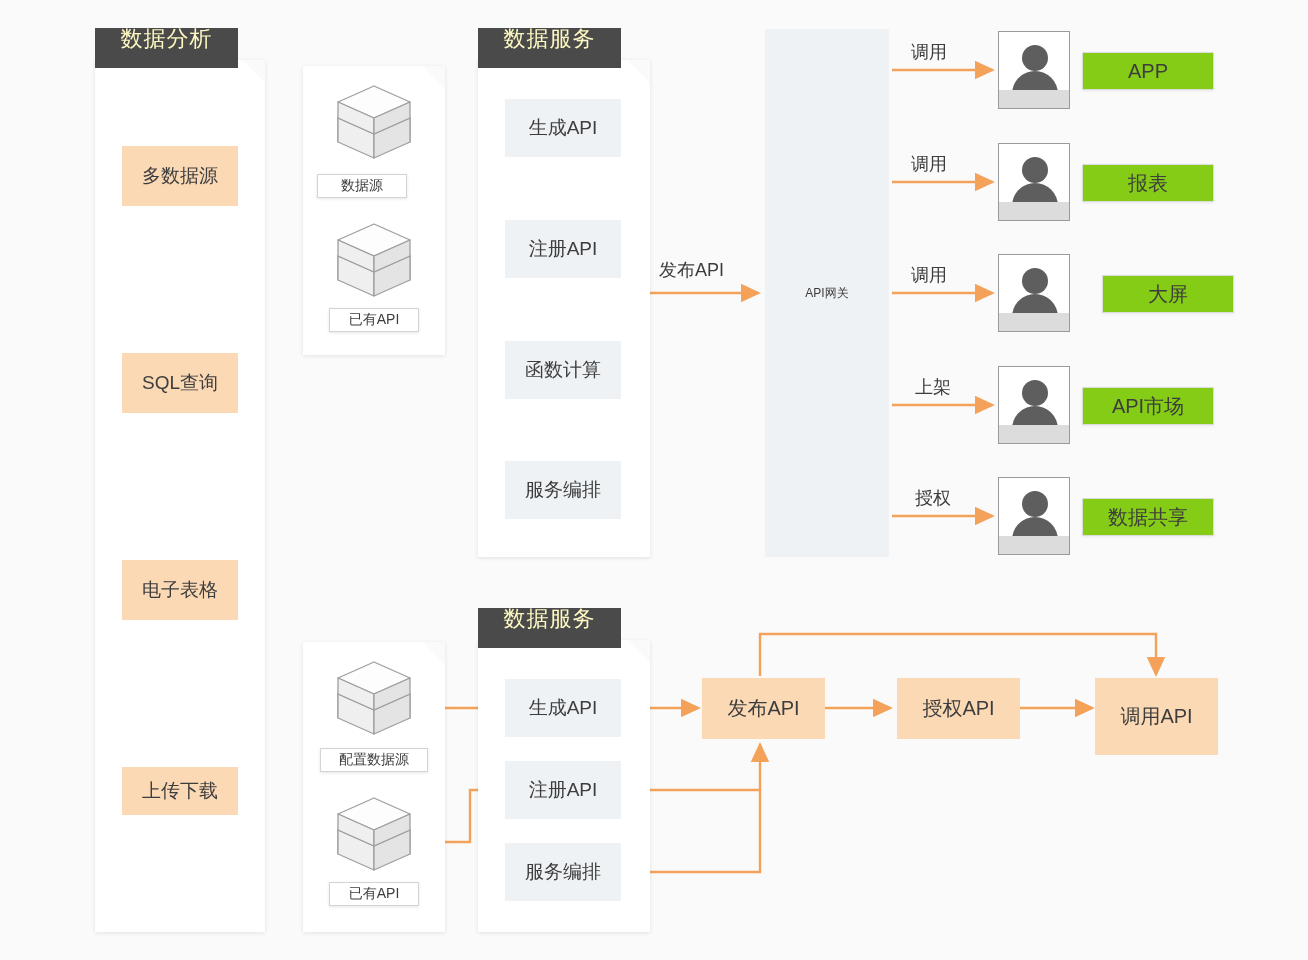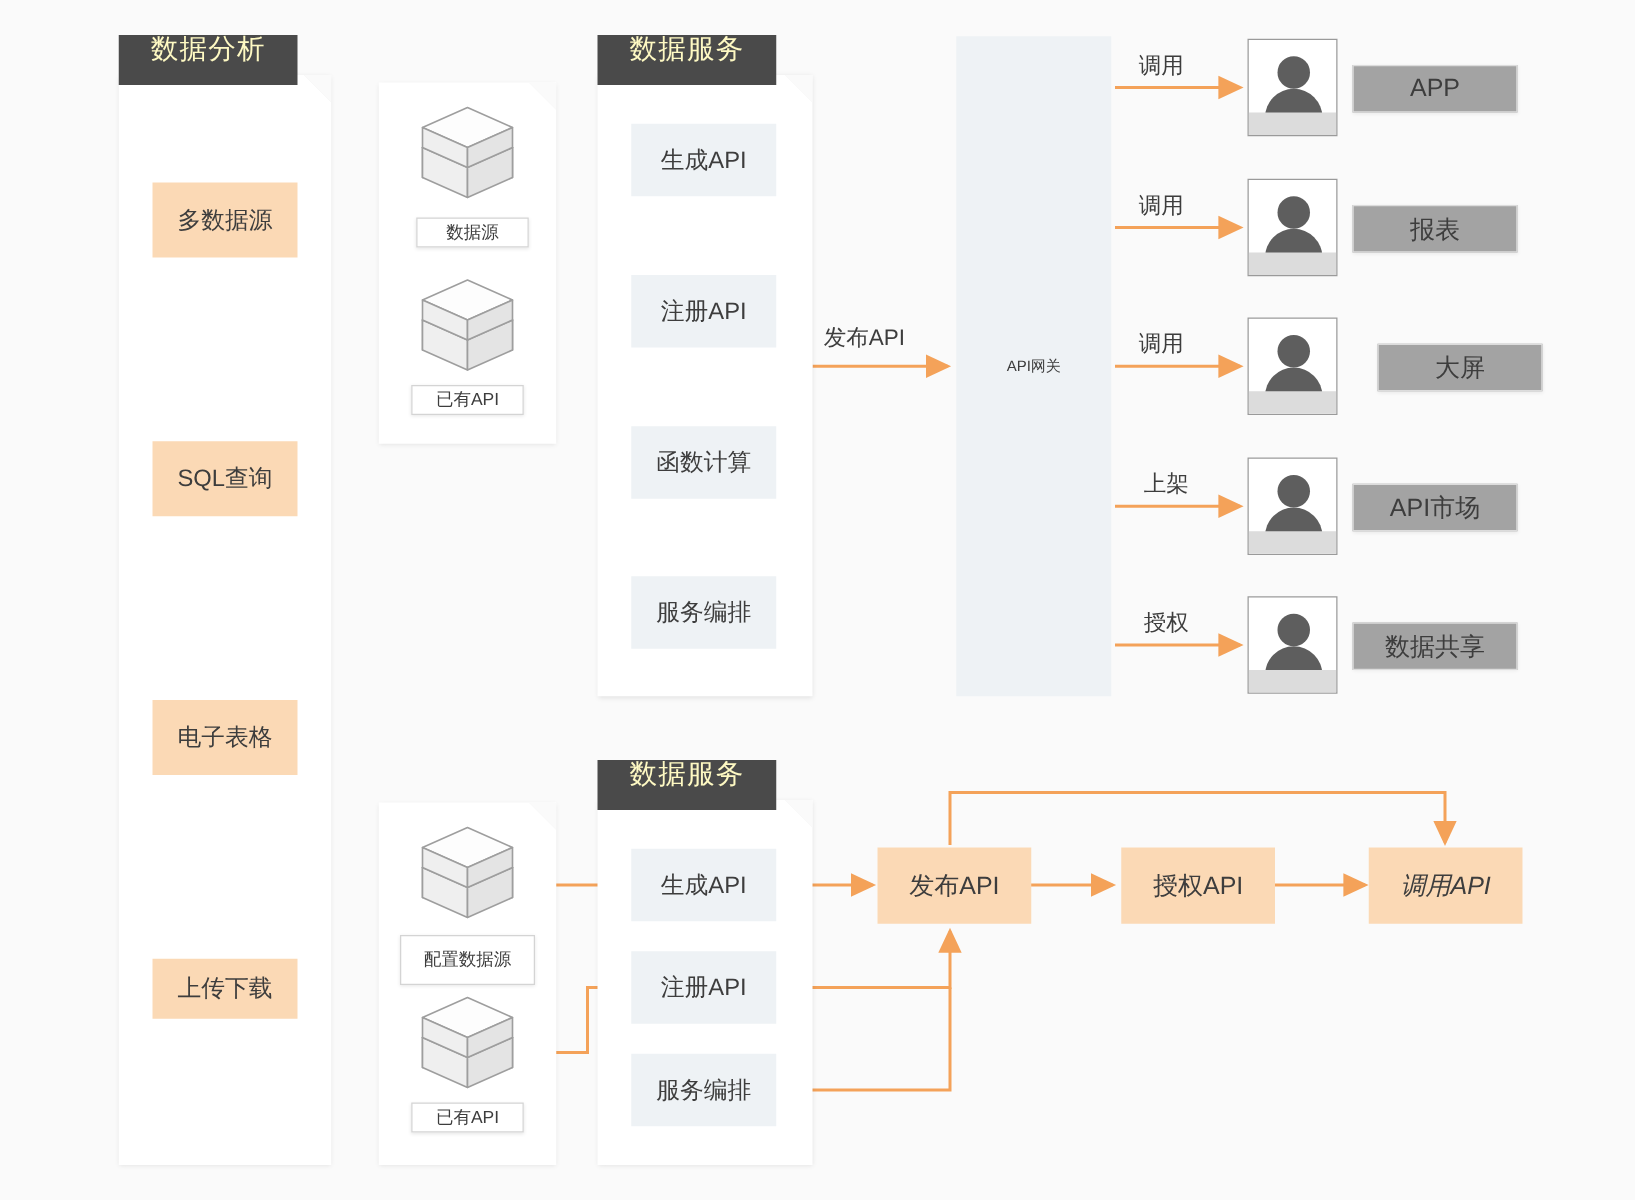--- a/index.html
+++ b/index.html
@@ -96,21 +96,21 @@
   }
   .person .band{
     position:absolute;left:0;bottom:0;width:100%;height:24%;
     background:#dcdcdc;
   }
   .person svg{position:absolute;left:0;top:0;}
 
   
   .outbox{
     position:absolute;
-    background:#a3a3a3;
+    background:#84cc16;
     border:1px solid #dcdcdc;
     color:#3d3d3d;
     font-size:20px;
     display:flex;align-items:center;justify-content:center;
     box-shadow:0 1px 3px rgba(0,0,0,.07);
     box-sizing:border-box;
   }
 
   
   .arrow-label{
@@ -196,21 +196,21 @@
         <polygon points="42,42 78,58 78,34 42,18" fill="#e4e4e4"></polygon>
         <polygon points="42,18 6,34 42,50 78,34" fill="#fdfdfd"></polygon>
         <polygon points="42,74 6,58 6,34 42,50" fill="#efefef"></polygon>
         <polygon points="42,74 78,58 78,34 42,50" fill="#e4e4e4"></polygon>
         <polygon points="42,2 6,18 42,34 78,18" fill="#fdfdfd"></polygon>
         <polygon points="42,34 6,18 6,34 42,50" fill="#efefef"></polygon>
         <polygon points="42,34 78,18 78,34 42,50" fill="#e4e4e4"></polygon>
       </g>
     </svg>
   </div>
-  <div class="cube-label" style="left:333px;top:174px;width:90px;height:24px;">
+  <div class="cube-label" style="left:317px;top:174px;width:90px;height:24px;">
     <span>数据源</span>
   </div>
 
   <div class="cube-wrap" style="left:332px;top:222px;width:84px;height:92px;">
     <svg width="84" height="92" viewBox="0 0 84 92">
       <g stroke="#9e9e9e" stroke-width="1.3" stroke-linejoin="round">
         <polygon points="42,42 6,58 6,34 42,18" fill="#efefef"></polygon>
         <polygon points="42,42 78,58 78,34 42,18" fill="#e4e4e4"></polygon>
         <polygon points="42,18 6,34 42,50 78,34" fill="#fdfdfd"></polygon>
         <polygon points="42,74 6,58 6,34 42,50" fill="#efefef"></polygon>
@@ -334,21 +334,21 @@
         <polygon points="42,42 78,58 78,34 42,18" fill="#e4e4e4"></polygon>
         <polygon points="42,18 6,34 42,50 78,34" fill="#fdfdfd"></polygon>
         <polygon points="42,74 6,58 6,34 42,50" fill="#efefef"></polygon>
         <polygon points="42,74 78,58 78,34 42,50" fill="#e4e4e4"></polygon>
         <polygon points="42,2 6,18 42,34 78,18" fill="#fdfdfd"></polygon>
         <polygon points="42,34 6,18 6,34 42,50" fill="#efefef"></polygon>
         <polygon points="42,34 78,18 78,34 42,50" fill="#e4e4e4"></polygon>
       </g>
     </svg>
   </div>
-  <div class="cube-label" style="left:320px;top:748px;width:108px;height:40px;">
+  <div class="cube-label" style="left:320px;top:748px;width:108px;height:24px;">
     <span>配置数据源</span>
   </div>
 
   <div class="cube-wrap" style="left:332px;top:796px;width:84px;height:92px;">
     <svg width="84" height="92" viewBox="0 0 84 92">
       <g stroke="#9e9e9e" stroke-width="1.3" stroke-linejoin="round">
         <polygon points="42,42 6,58 6,34 42,18" fill="#efefef"></polygon>
         <polygon points="42,42 78,58 78,34 42,18" fill="#e4e4e4"></polygon>
         <polygon points="42,18 6,34 42,50 78,34" fill="#fdfdfd"></polygon>
         <polygon points="42,74 6,58 6,34 42,50" fill="#efefef"></polygon>
@@ -379,17 +379,17 @@
   <div class="chip-blue" style="left:505px;top:843px;width:116px;height:58px;">
     <span>服务编排</span>
   </div>
 
   <div class="chip-orange" style="left:702px;top:678px;width:123px;height:61px;font-size:20px;">
     <span>发布API</span>
   </div>
   <div class="chip-orange" style="left:897px;top:678px;width:123px;height:61px;font-size:20px;">
     <span>授权API</span>
   </div>
-  <div class="chip-orange" style="left:1095px;top:678px;width:123px;height:61px;font-size:20px;font-style:italic;">
+  <div class="chip-orange" style="left:1095px;top:678px;width:123px;height:77px;font-size:20px;">
     <span>调用API</span>
   </div>
 
 </div>
 
 </body></html>

